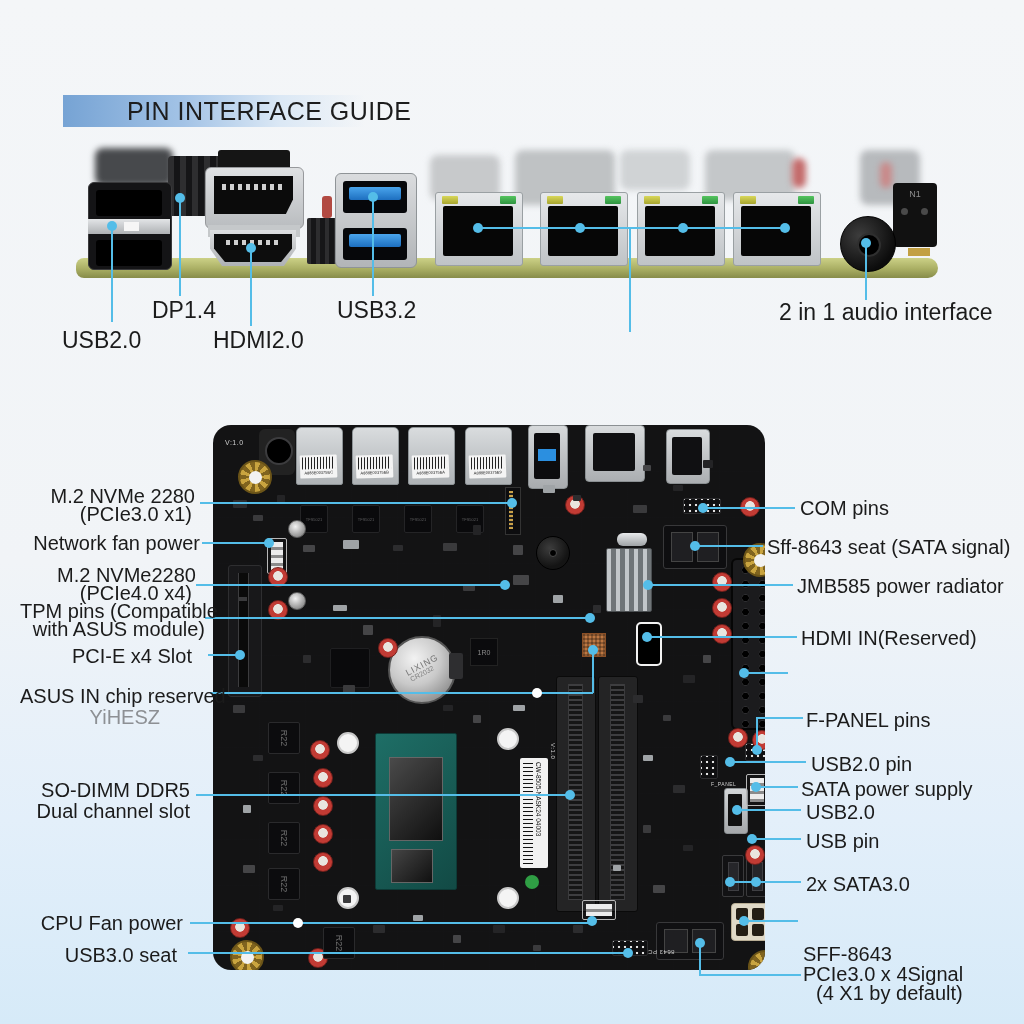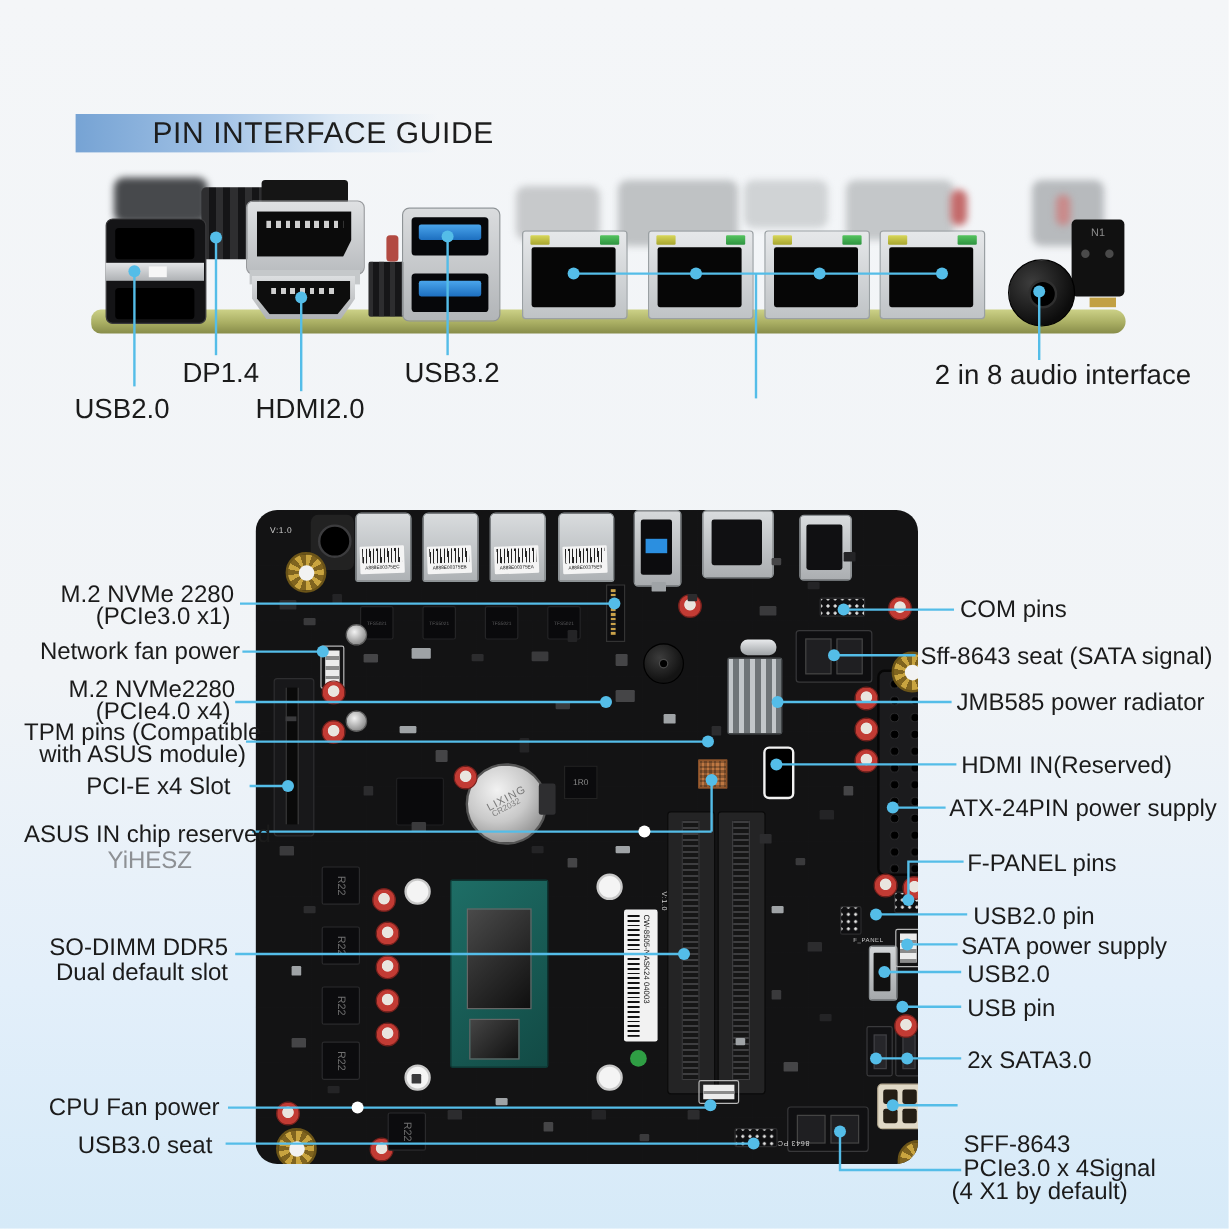--- a/index.html
+++ b/index.html
@@ -140,21 +140,21 @@
     <div class="abs port" style="left:921px;top:208px;width:7px;height:7px;border-radius:50%;background:#4a4a4a"></div>
     <div class="abs port" style="left:840px;top:216px;width:54px;height:54px;border-radius:50%;background:radial-gradient(circle at 35% 35%,#3d3d3d,#0c0c0c 72%);border:1px solid #000"></div>
     <div class="abs port" style="left:857px;top:233px;width:20px;height:20px;border-radius:50%;background:#000;border:2px solid #2f2f2f"></div>
     <div class="abs port" style="left:908px;top:248px;width:22px;height:8px;background:#c2a043"></div>
   </div>
 
   <div class="abs io-label" style="left:62px;top:327px">USB2.0</div>
   <div class="abs io-label" style="left:152px;top:297px">DP1.4</div>
   <div class="abs io-label" style="left:213px;top:327px">HDMI2.0</div>
   <div class="abs io-label" style="left:337px;top:297px">USB3.2</div>
-  <div class="abs io-label" style="left:779px;top:299px">2 in 8 audio interface</div>
+  <div class="abs io-label" style="left:779px;top:299px">2 in 1 audio interface</div>
 
   <div id="board" class="abs">
     <div class="silk" style="left:12px;top:14px;font-size:7px">V:1.0</div>
 
     <div class="abs" style="left:46px;top:4px;width:36px;height:46px;background:#222;border-radius:6px"></div>
     <div class="abs" style="left:52px;top:12px;width:24px;height:24px;border-radius:50%;background:#000;border:2px solid #3c3c3e"></div>
 
     <div class="abs" style="left:315px;top:0;width:38px;height:62px;background:linear-gradient(180deg,#d6d9db,#a8abae);border:1px solid #8b9093;border-radius:4px"></div>
     <div class="abs" style="left:321px;top:8px;width:26px;height:46px;background:#0c0c0e;border-radius:2px"></div>
     <div class="abs" style="left:325px;top:24px;width:18px;height:12px;background:#2b8fe0"></div>
@@ -434,32 +434,31 @@
   <div class="abs b-label rt" style="left:20px;top:504px;width:172px">(PCIe3.0 x1)</div>
   <div class="abs b-label rt" style="left:20px;top:533px;width:180px">Network fan power</div>
   <div class="abs b-label rt" style="left:20px;top:565px;width:176px">M.2 NVMe2280</div>
   <div class="abs b-label rt" style="left:20px;top:583px;width:172px">(PCIe4.0 x4)</div>
   <div class="abs b-label rt" style="left:20px;top:601px;width:183px">TPM pins (Compatible</div>
   <div class="abs b-label rt" style="left:20px;top:619px;width:185px">with ASUS module)</div>
   <div class="abs b-label rt" style="left:20px;top:646px;width:172px">PCI-E x4 Slot</div>
   <div class="abs b-label rt" style="left:20px;top:686px;width:187px">ASUS IN chip reserved</div>
   <div class="abs b-label rt gray" style="left:20px;top:707px;width:140px">YiHESZ</div>
   <div class="abs b-label rt" style="left:20px;top:780px;width:170px">SO-DIMM DDR5</div>
-  <div class="abs b-label rt" style="left:20px;top:801px;width:170px">Dual default slot</div>
+  <div class="abs b-label rt" style="left:20px;top:801px;width:170px">Dual channel slot</div>
   <div class="abs b-label rt" style="left:20px;top:913px;width:163px">CPU Fan power</div>
   <div class="abs b-label rt" style="left:20px;top:945px;width:157px">USB3.0 seat</div>
 
   <div class="abs b-label" style="left:800px;top:498px">COM pins</div>
   <div class="abs b-label" style="left:767px;top:537px">Sff-8643 seat (SATA signal)</div>
   <div class="abs b-label" style="left:797px;top:576px">JMB585 power radiator</div>
   <div class="abs b-label" style="left:801px;top:628px">HDMI IN(Reserved)</div>
-  <div class="abs b-label" style="left:791px;top:664px">ATX-24PIN power supply</div>
   <div class="abs b-label" style="left:806px;top:710px">F-PANEL pins</div>
   <div class="abs b-label" style="left:811px;top:754px">USB2.0 pin</div>
   <div class="abs b-label" style="left:801px;top:779px">SATA power supply</div>
   <div class="abs b-label" style="left:806px;top:802px">USB2.0</div>
   <div class="abs b-label" style="left:806px;top:831px">USB pin</div>
   <div class="abs b-label" style="left:806px;top:874px">2x SATA3.0</div>
   <div class="abs b-label" style="left:803px;top:944px">SFF-8643</div>
   <div class="abs b-label" style="left:803px;top:964px">PCIe3.0 x 4Signal</div>
-  <div class="abs b-label" style="left:793px;top:983px">(4 X1 by default)</div>
+  <div class="abs b-label" style="left:816px;top:983px">(4 X1 by default)</div>
 
 </div>
 
 </body></html>

